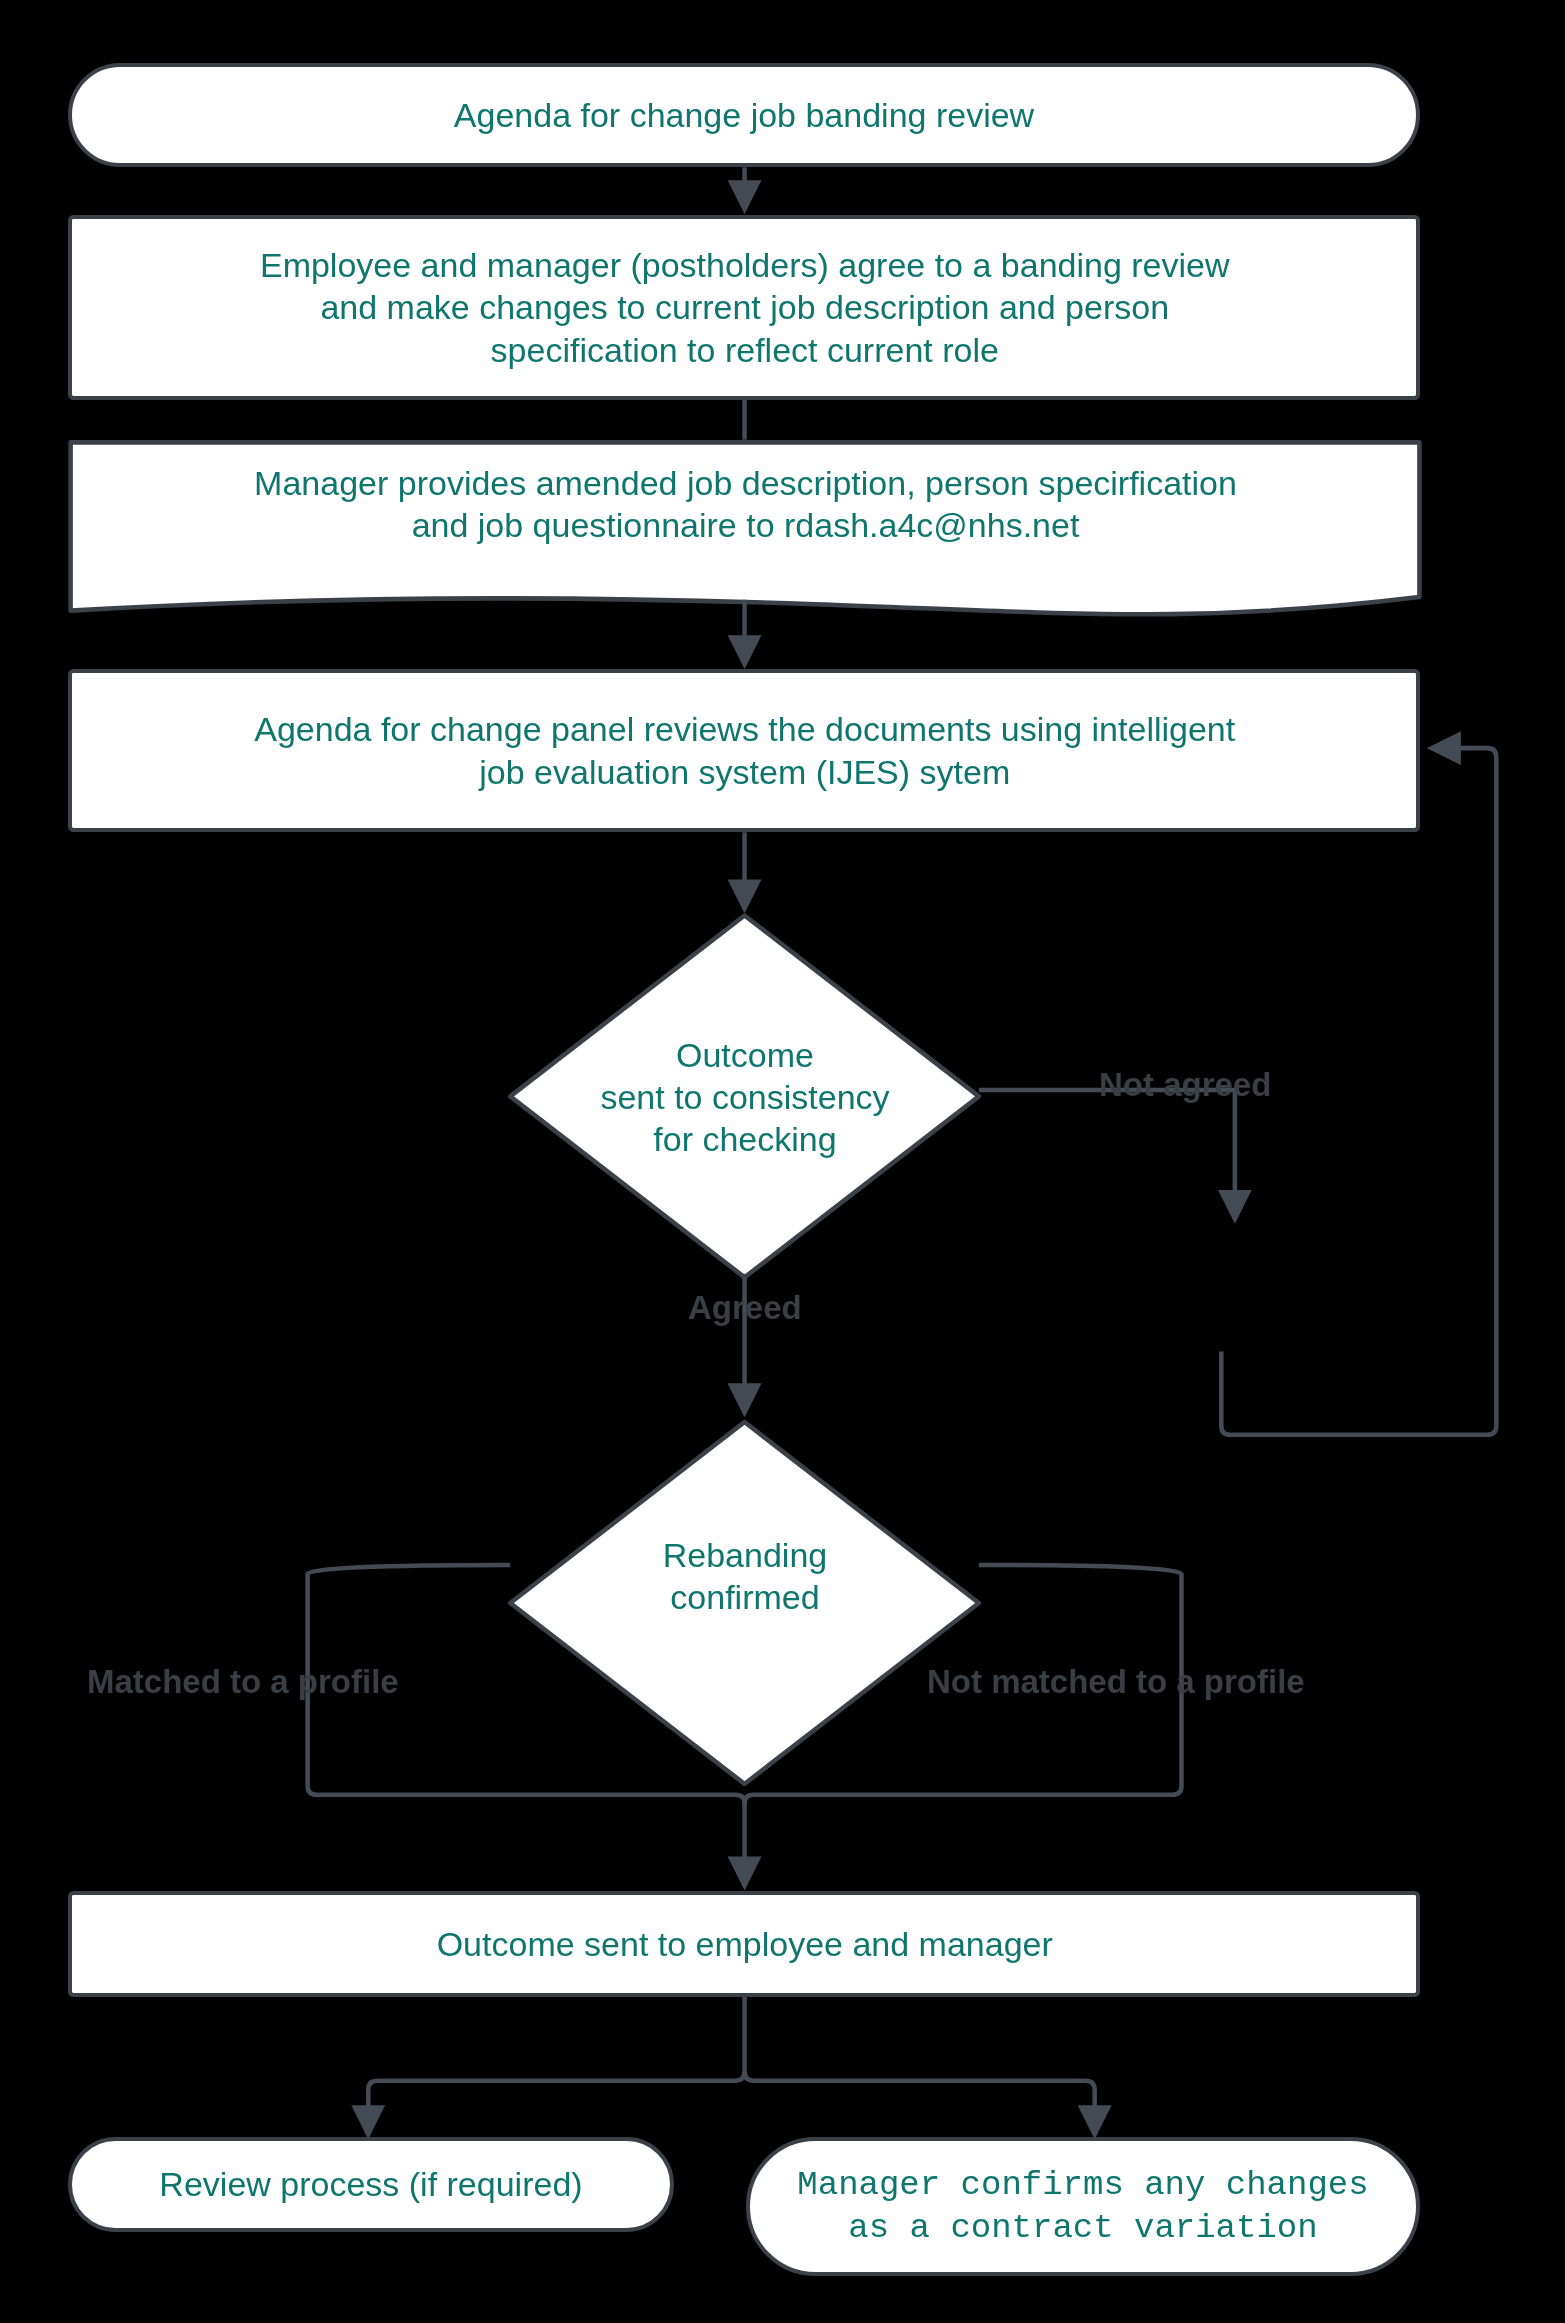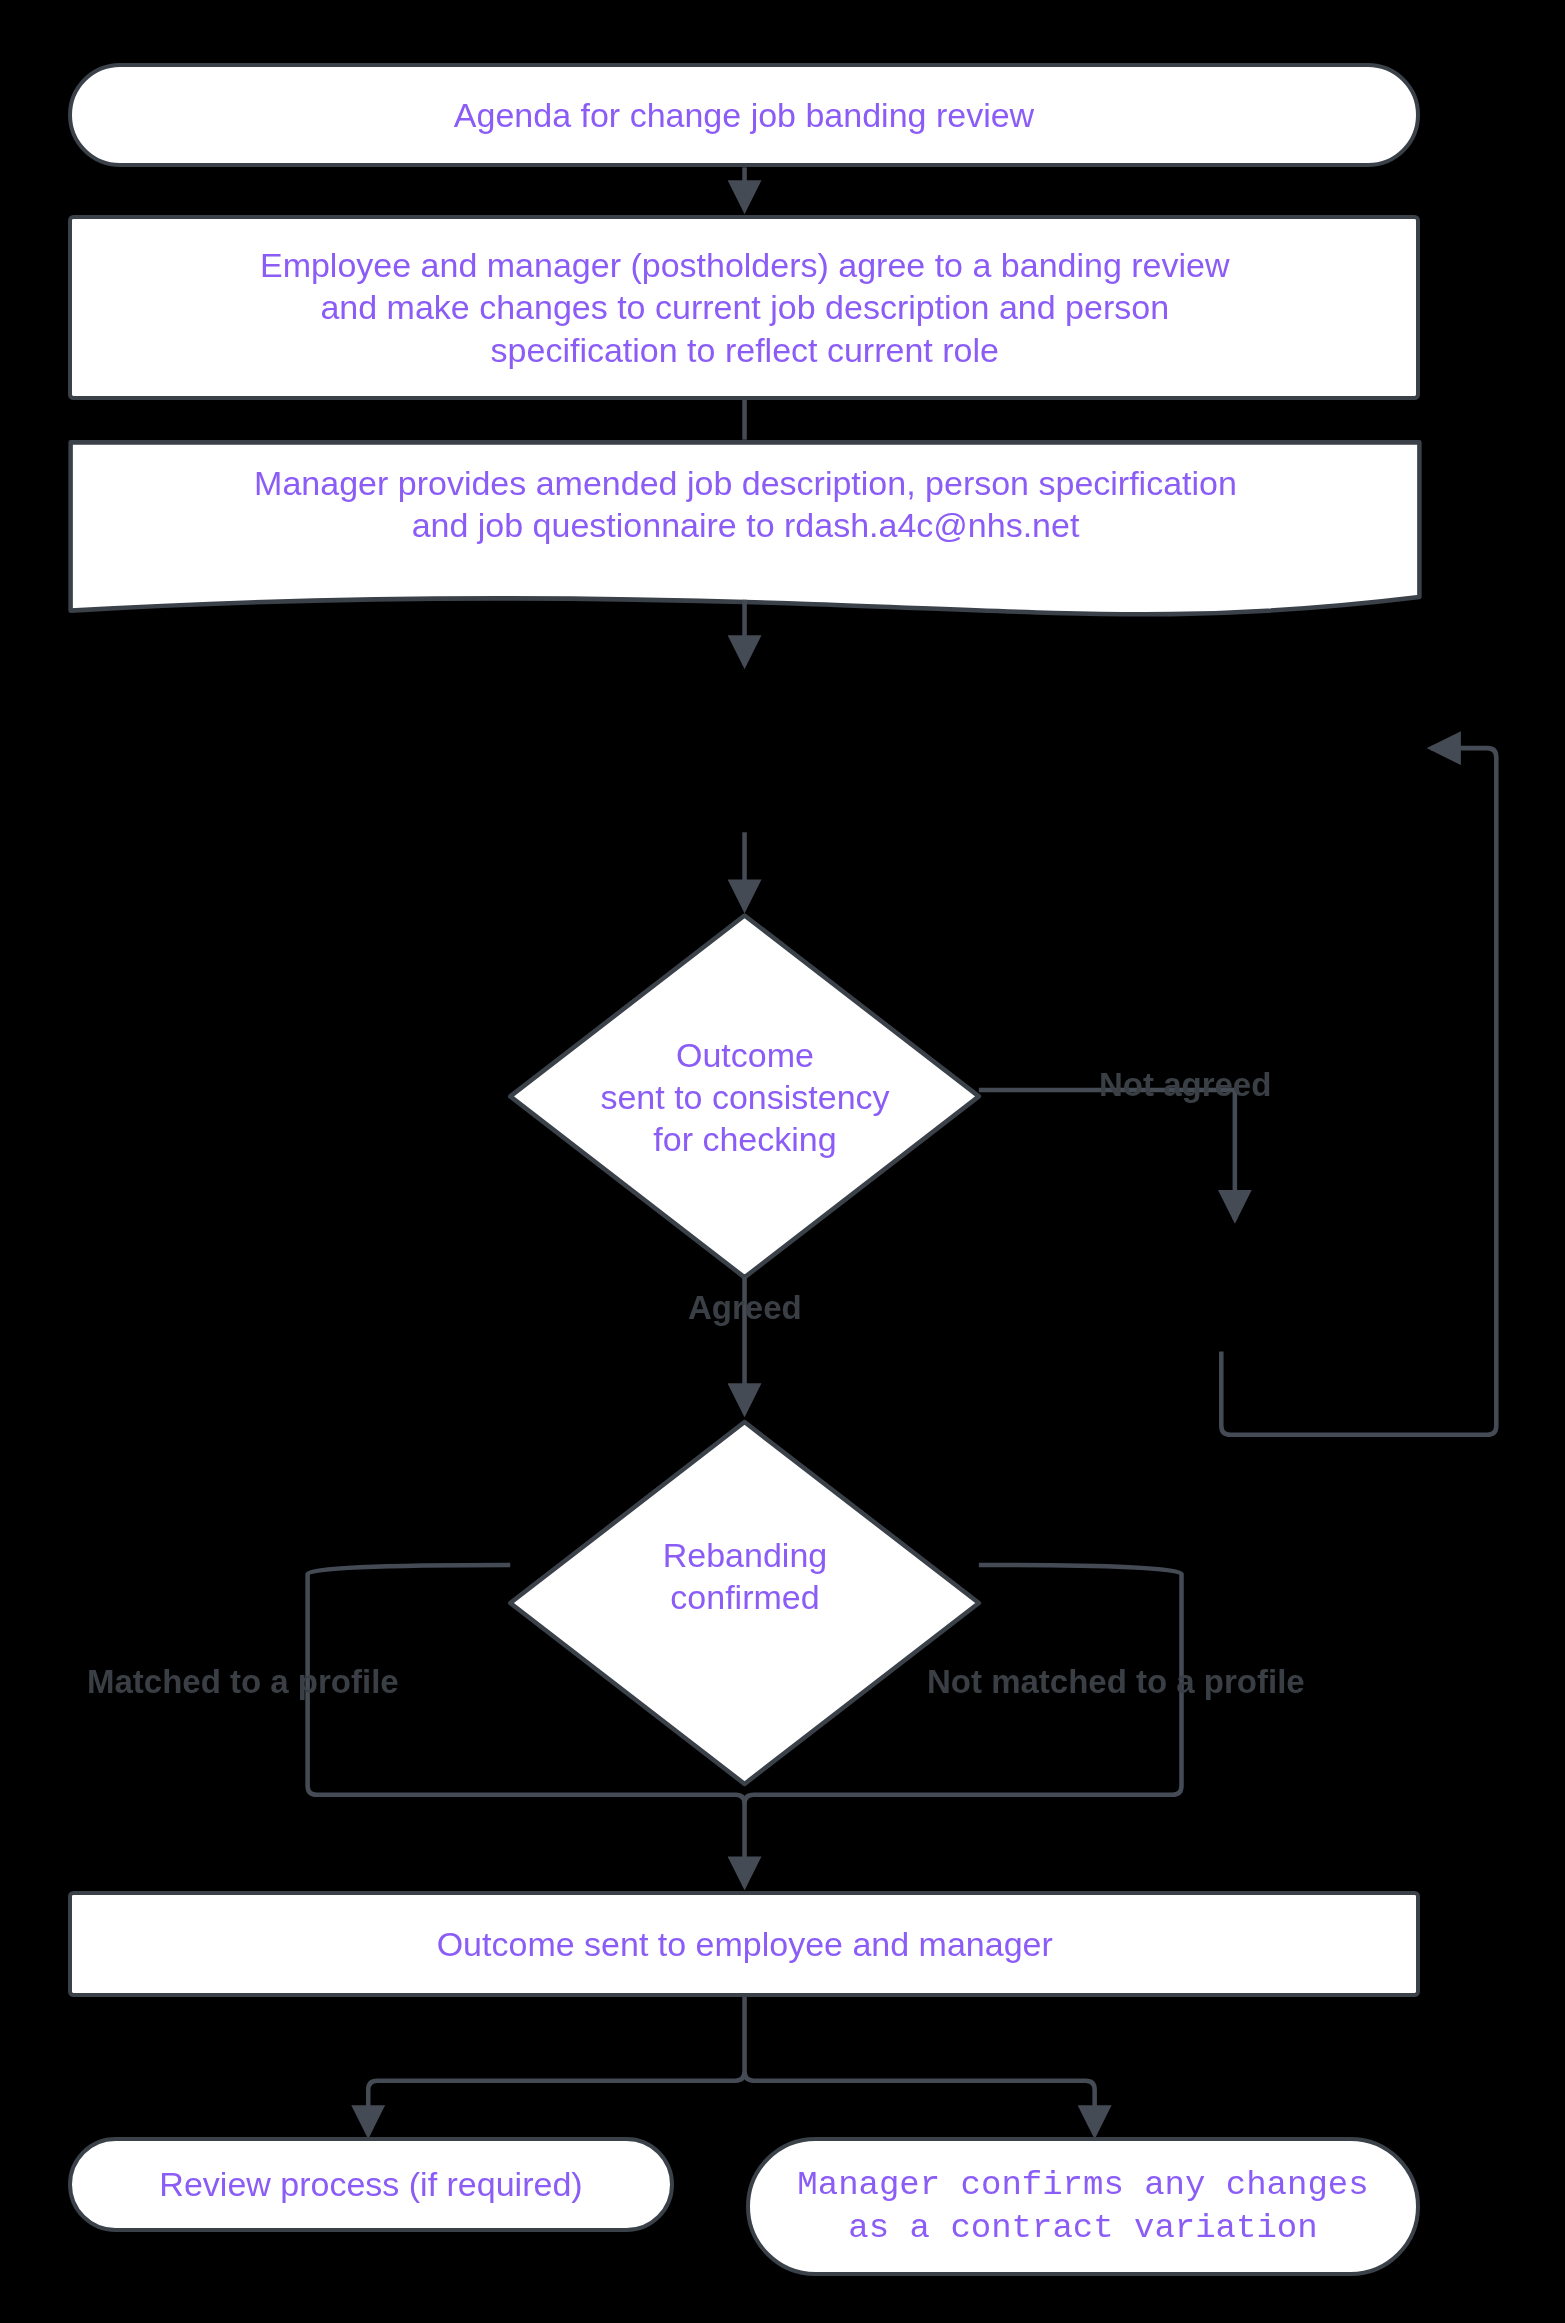--- a/index.html
+++ b/index.html
@@ -25,21 +25,21 @@
     top: 0;
     width: 1566px;
     height: 2324px;
     pointer-events: none;
   }
 
   .node {
     position: absolute;
     background: #ffffff;
     border: 4.5px solid #3b4149;
-    color: #8b5cf6;
+    color: #0f766e;
     display: flex;
     align-items: center;
     justify-content: center;
     text-align: center;
     line-height: 1.24;
     padding: 5.4px 14.5px;
     z-index: 3;
   }
   .node .label { display: block; width: 100%; }
 
@@ -166,20 +166,26 @@
     </span>
   </div>
 
   <div class="node n-document" style="left:71px; top:442px; width:1349px; height:167px; font-size:34px; align-items:flex-start; padding-top:20px;">
     <span class="label">
       <span>Manager provides amended job description, person specirfication</span><br>
       <span>and job questionnaire to rdash.a4c@nhs.net</span>
     </span>
   </div>
 
+  <div class="node n-process" style="left:68px; top:669px; width:1352px; height:163px; font-size:34px;">
+    <span class="label">
+      <span>Agenda for change panel reviews the documents using intelligent</span><br>
+      <span>job evaluation system (IJES) sytem</span>
+    </span>
+  </div>
 
   <div class="node n-decision" style="left:564px; top:995px; width:362px; height:204px; font-size:34px;">
     <span class="label">
       <span>Outcome</span><br>
       <span>sent to consistency</span><br>
       <span>for checking</span>
     </span>
   </div>
 
 

